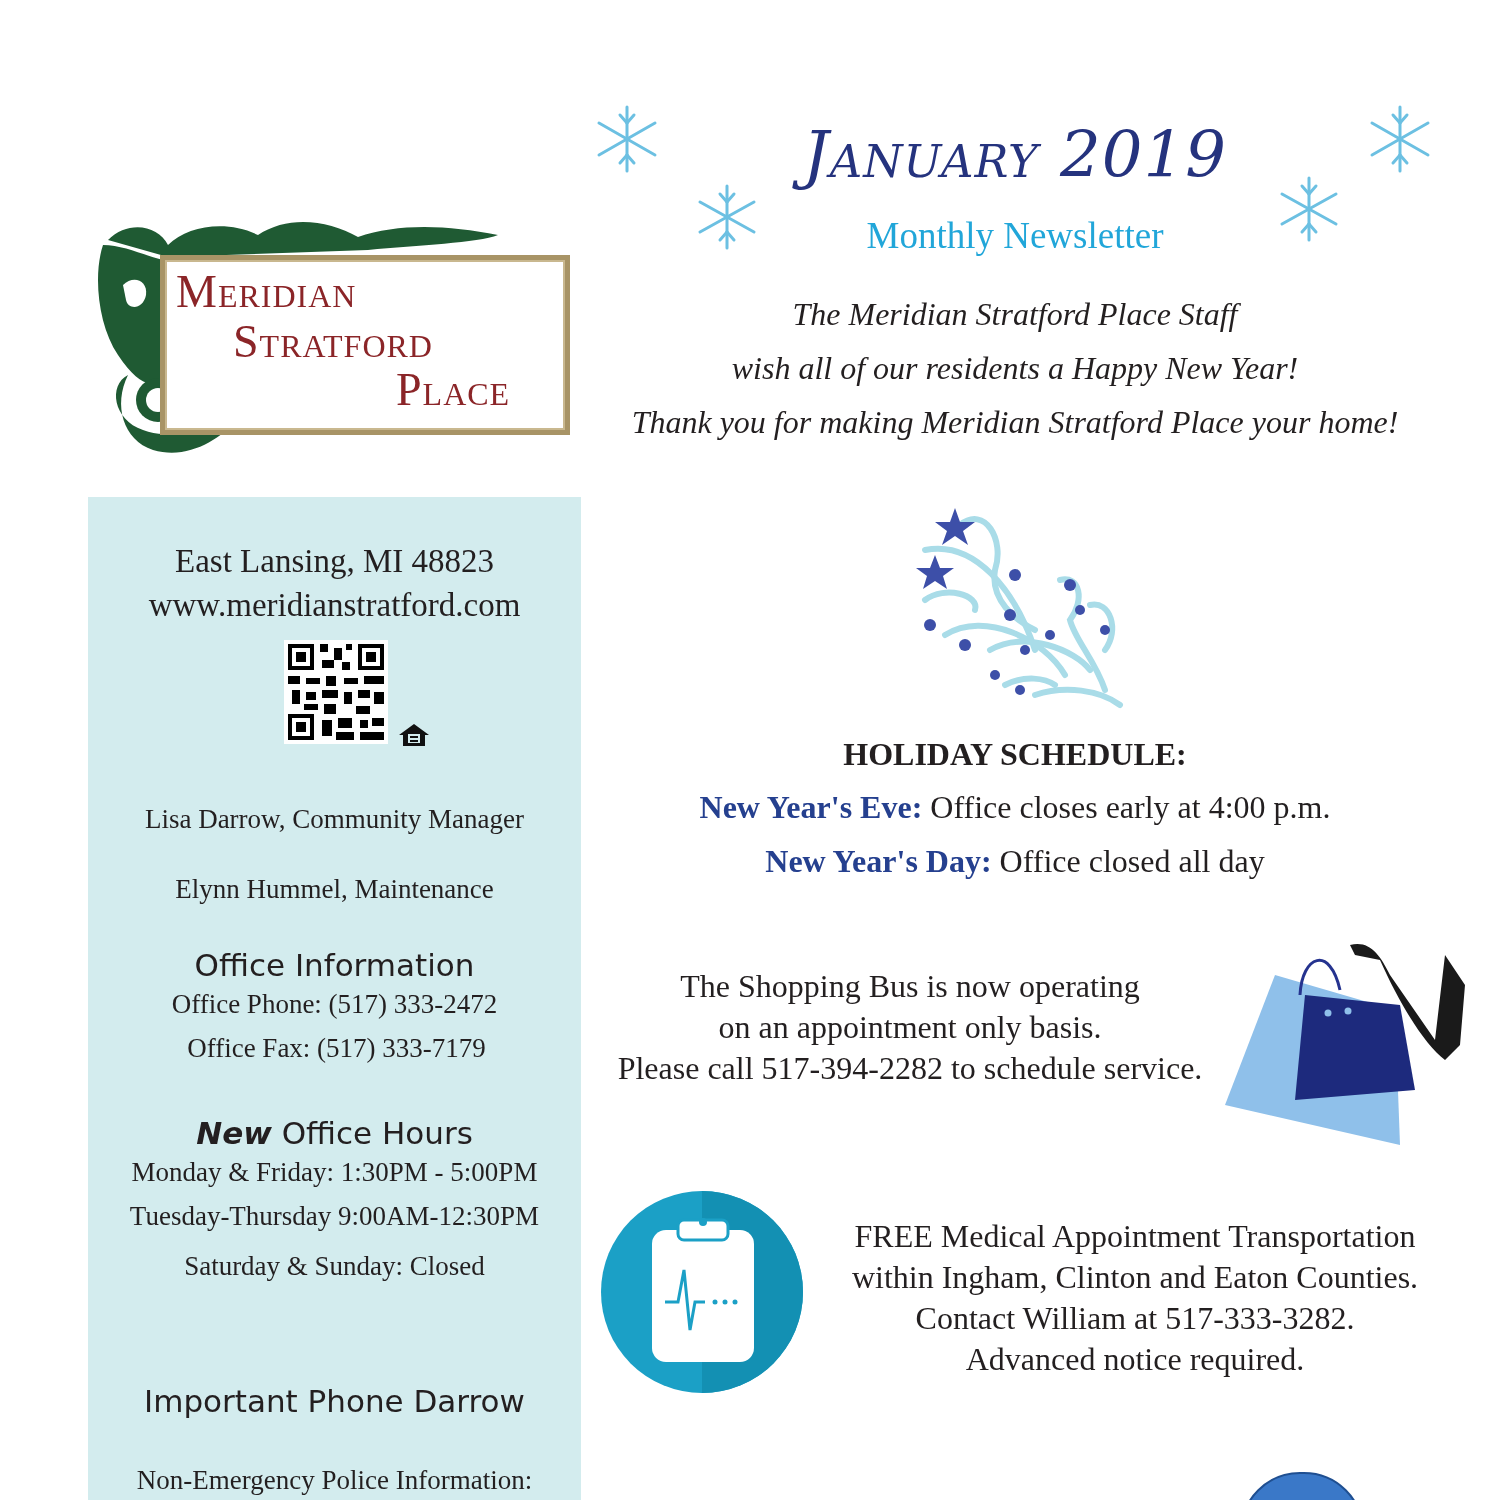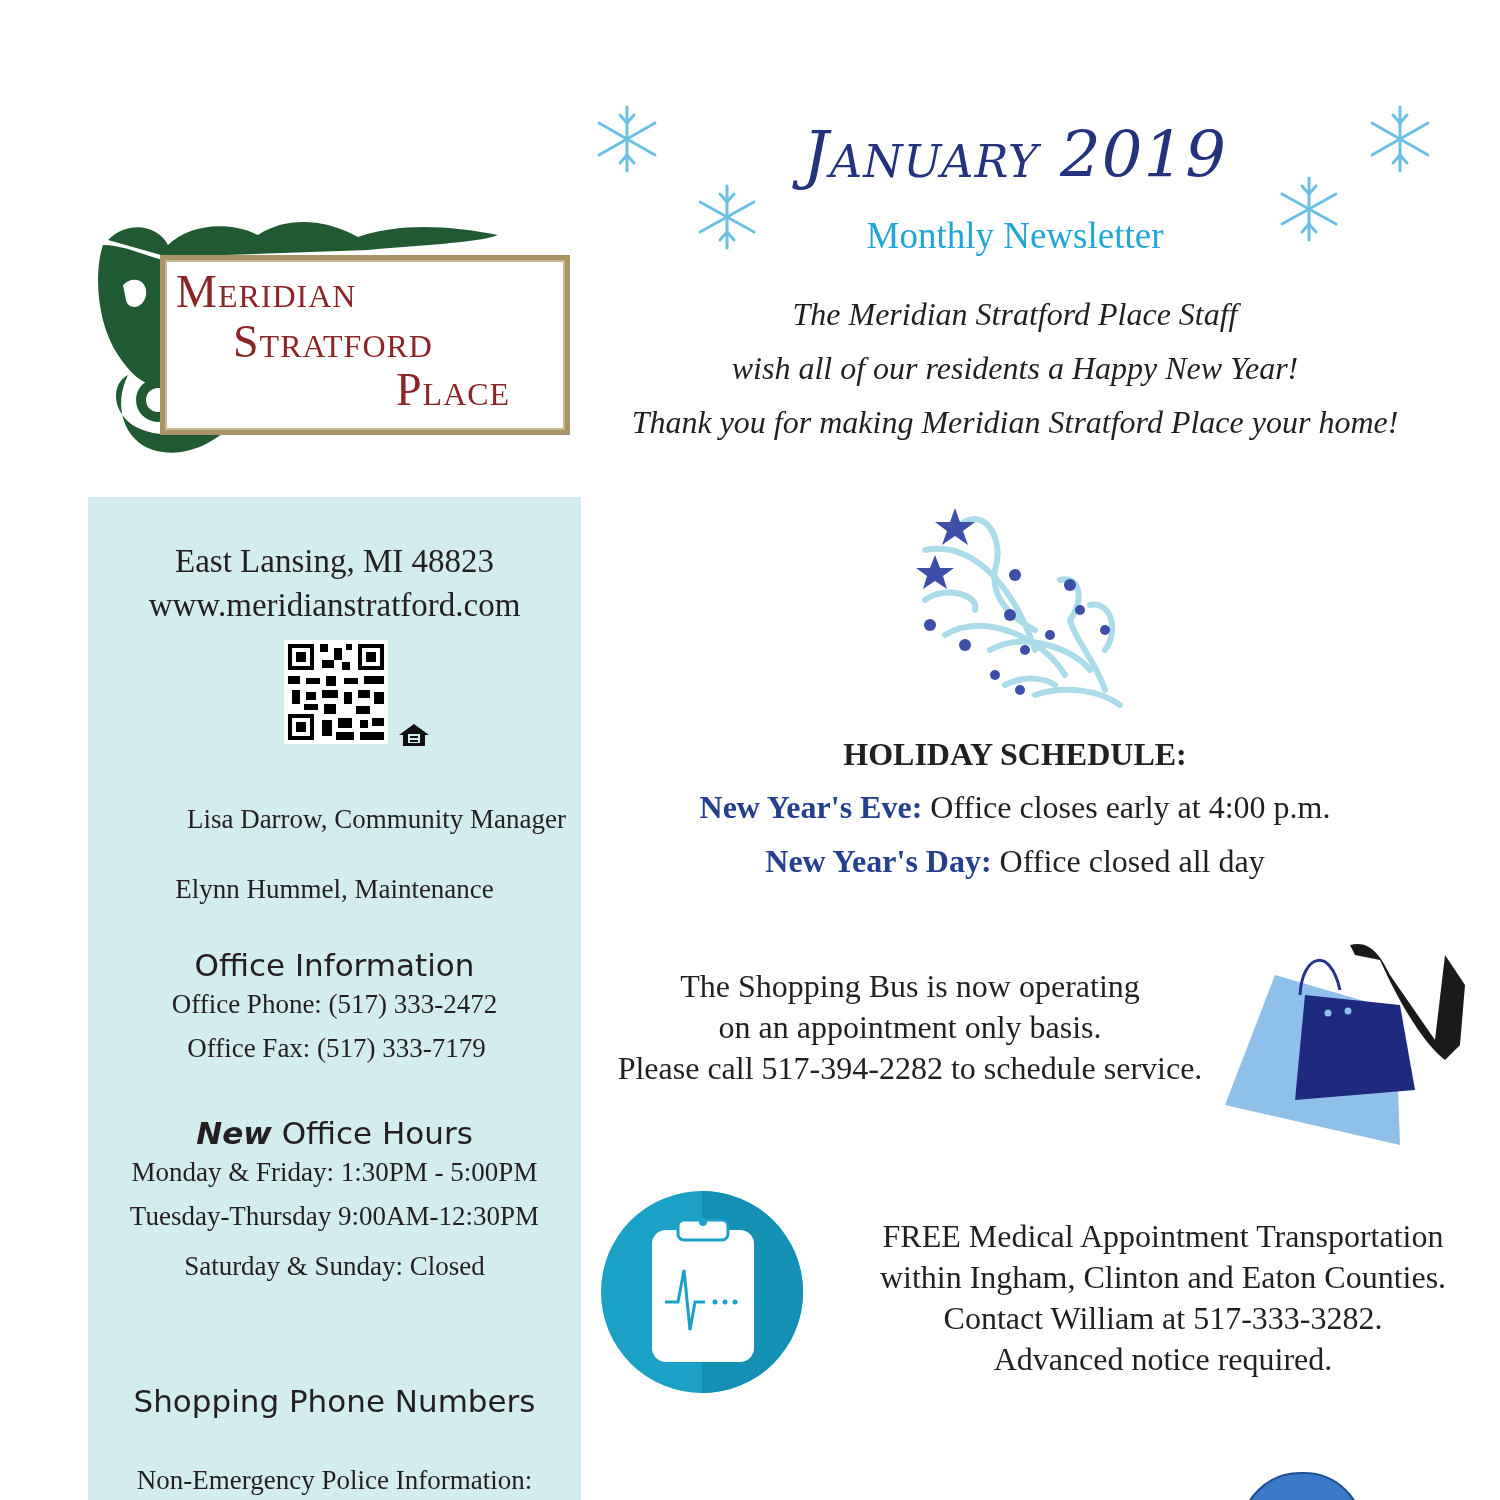--- a/index.html
+++ b/index.html
@@ -24,21 +24,21 @@
   #sidebar { left:88px; top:497px; width:493px; height:1010px; background:#d3ecee; }
   .sb { position:absolute; left:0; width:493px; text-align:center; }
   .sb-serif { font-family:"Liberation Serif", serif; color:#231f20; }
   .sb-head { font-family:"DejaVu Sans", sans-serif; color:#231f20; font-size:31px; }
 
   
   .hol { left:600px; width:830px; text-align:center; font-size:32px; }
   .hol .lbl { color:#25408f; font-weight:bold; }
 
   .bus { left:590px; width:640px; text-align:center; font-size:32px; }
-  .med { left:848px; width:630px; text-align:center; font-size:32px; }
+  .med { left:820px; width:630px; text-align:center; font-size:32px; }
 </style>
 </head>
 <body>
 
 <div id="logo" class="abs">
   <svg class="abs" style="left:0;top:0" width="475" height="250">
     <g fill="#1f5a33">
       <path d="M10 25 C30 5, 60 10, 70 30 C90 10, 130 5, 160 20 C190 0, 230 5, 260 22 C300 8, 350 10, 400 20 C380 28, 320 30, 270 35 L70 42 Z"></path>
       <path d="M5 30 C-5 60, 0 110, 20 140 C40 170, 55 175, 65 160 L65 45 C45 40, 25 30, 5 30 Z"></path>
       <path d="M30 160 C10 170, 15 205, 45 215 C70 225, 95 215, 105 200 L140 205 C120 225, 90 245, 55 235 C25 225, 15 190, 30 160 Z"></path>
@@ -222,29 +222,29 @@
         <rect x="76" y="92" width="24" height="8"></rect>
     </g>
   </svg>
   <svg class="abs" style="left:310px;top:226px" width="32" height="24">
     <path d="M16 1 L31 12 L27 12 L27 23 L5 23 L5 12 L1 12 Z" fill="#111"></path>
     <rect x="10" y="11" width="12" height="9" fill="#d3ecee"></rect>
     <rect x="12" y="13" width="8" height="2" fill="#111"></rect>
       <rect x="12" y="17" width="8" height="2" fill="#111"></rect>
   </svg>
 
-  <div class="sb sb-serif" style="top:307px;font-size:27px;padding-left:42px;">Lisa Darrow, Community Manager</div>
+  <div class="sb sb-serif" style="top:307px;font-size:27px;">Lisa Darrow, Community Manager</div>
   <div class="sb sb-head" style="top:450px;">Office Information</div>
 
   <div class="sb sb-serif" style="top:377px;font-size:27px;">Elynn Hummel, Maintenance</div>
   <div class="sb sb-serif" style="top:492px;font-size:27px;">Office Phone: (517) 333-2472</div>
   <div class="sb sb-serif" style="top:536px;font-size:27px;padding-left:4px;box-sizing:border-box;">Office Fax: (517) 333-7179</div>
 
   <div class="sb sb-head" style="top:618px;">
     <span style="font-weight:bold;font-style:italic;">New</span><span> Office Hours</span>
   </div>
   <div class="sb sb-serif" style="top:660px;font-size:27px;">Monday &amp; Friday: 1:30PM - 5:00PM</div>
   <div class="sb sb-serif" style="top:704px;font-size:27px;">Tuesday-Thursday 9:00AM-12:30PM</div>
   <div class="sb sb-serif" style="top:754px;font-size:27px;">Saturday &amp; Sunday: Closed</div>
 
-  <div class="sb sb-head" style="top:886px;">Shopping Phone Numbers</div>
+  <div class="sb sb-head" style="top:886px;">Important Phone Darrow</div>
   <div class="sb sb-serif" style="top:968px;font-size:27px;">Non-Emergency Police Information:</div>
 </div>
 
 </body></html>

